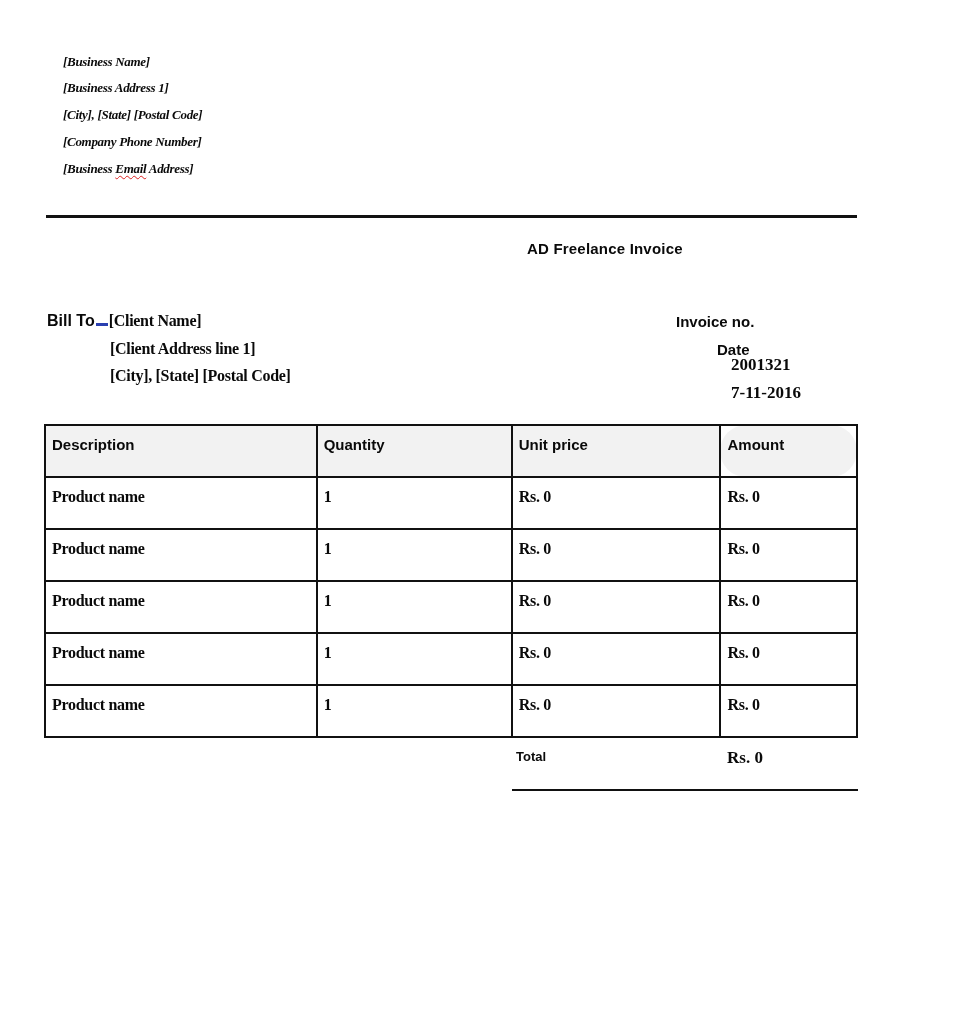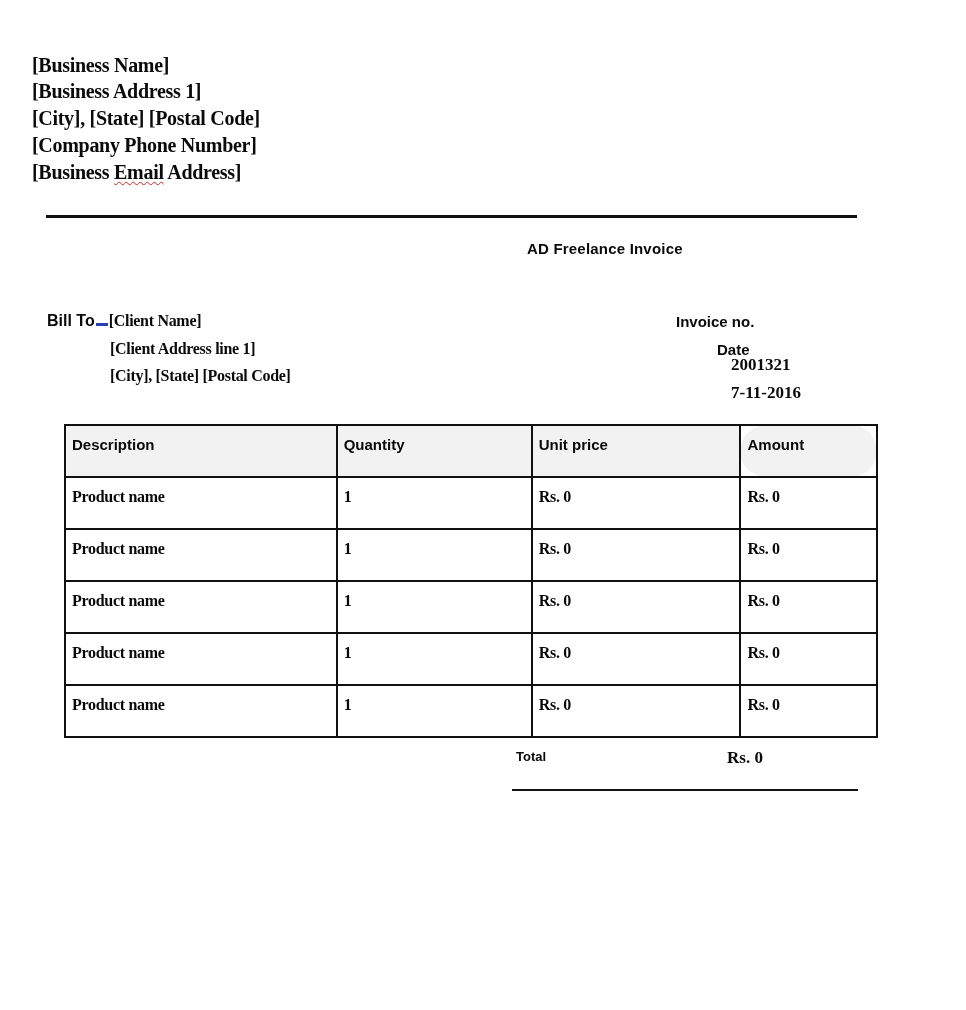--- a/index.html
+++ b/index.html
@@ -1,27 +1,27 @@
 <!DOCTYPE html>
 <html><head>
 <meta charset="utf-8">
 <style>
   html, body { margin:0; padding:0; background:#ffffff; }
   body { width:966px; height:1010px; position:relative; overflow:hidden;
          font-family:"Liberation Serif", serif; color:#0a0a0a; }
-  .biz-line { position:absolute; left:32px; font-size:20px; font-weight:bold; letter-spacing:-0.3px; white-space:nowrap; }
+  .biz-line { position:absolute; left:63px; font-size:13px; font-weight:bold; letter-spacing:-0.3px; white-space:nowrap;font-style:italic; }
   .squiggle { text-decoration: underline wavy #d22; text-decoration-thickness:1px; text-underline-offset:2px;margin-top:20px; }
   .rule-top { position:absolute; left:46px; top:215px; width:811px; height:3px; background:#111; }
   .title { position:absolute; left:527px; top:240px; font-family:"Liberation Sans", sans-serif; font-size:15px; font-weight:bold; letter-spacing:0.2px; }
   .billto-label { position:absolute; left:47px; top:312px; font-size:16px; font-weight:bold; white-space:nowrap; font-family:"Liberation Sans", sans-serif; }
   .cursor-mark { display:inline-block; width:12px; height:3px; background:#2a3fb0; vertical-align:baseline; margin:0 1px; }
   .client-line { position:absolute; font-size:16px; font-weight:bold; white-space:nowrap; letter-spacing:-0.3px; }
   .meta-label { position:absolute; font-family:"Liberation Sans", sans-serif; font-size:15px; font-weight:bold; white-space:nowrap;margin-left:46px; }
   .meta-value { position:absolute; font-size:17px; font-weight:bold; white-space:nowrap;margin-top:44px; }
-  table.items { position:absolute; left:44px; top:424px; width:814px; border-collapse:collapse;margin-left:20px; }
+  table.items { position:absolute; left:44px; top:424px; width:814px; border-collapse:collapse; }
   table.items td, table.items th { border:2px solid #111; text-align:left; vertical-align:top; padding:10px 6px 0 6px; height:40px; font-size:16px; font-weight:bold; }
   table.items th { background:#f2f2f2; font-family:"Liberation Sans", sans-serif; font-size:15px; height:40px; }
   table.items td { font-family:"Liberation Serif", serif; letter-spacing:-0.3px; }
   .col-desc { width:259px; } .col-qty { width:182px; } .col-unit { width:196px; } .col-amt { width:123px;border-radius:26px; }
   .total-label { position:absolute; left:516px; top:749px; font-family:"Liberation Sans", sans-serif; font-size:13px; font-weight:bold; }
   .total-value { position:absolute; left:727px; top:748px; font-size:17px; font-weight:bold; }
   .rule-total { position:absolute; left:512px; top:789px; width:346px; height:2px; background:#111; }
 </style>
 </head>
 <body>

